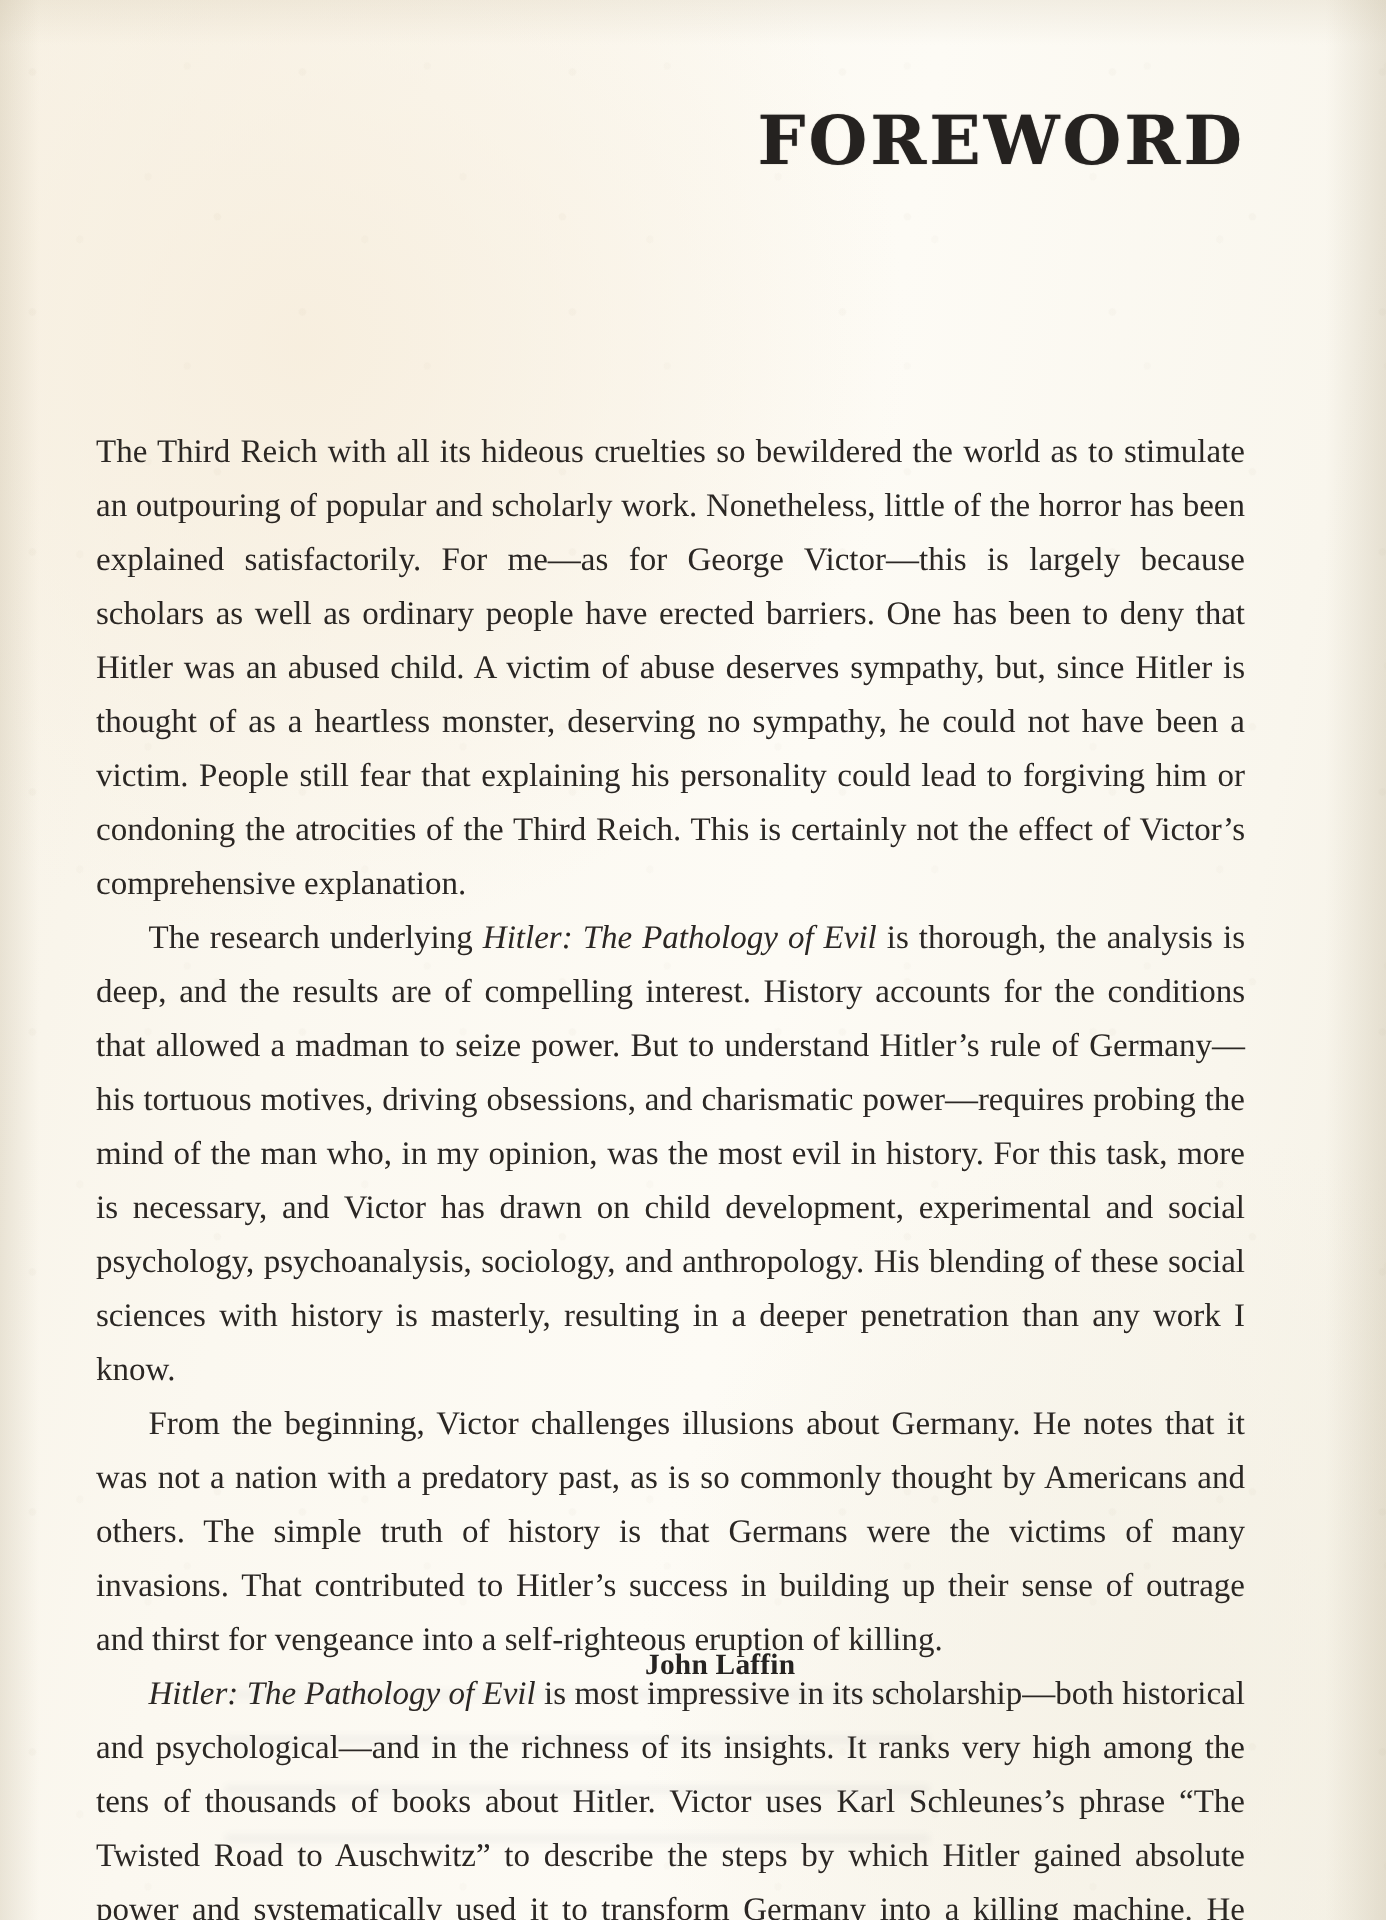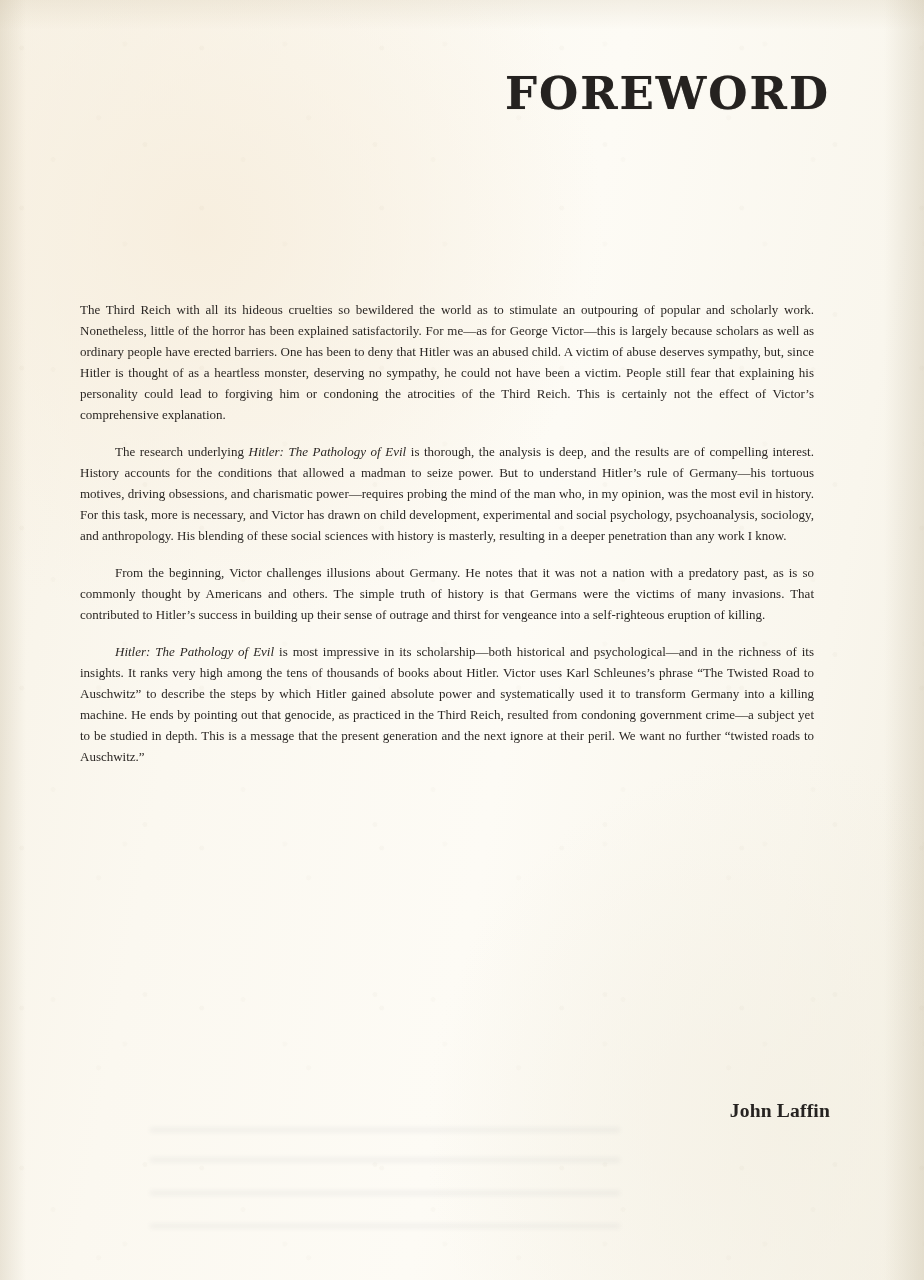--- a/index.html
+++ b/index.html
@@ -99,42 +99,42 @@
   }
 
   .body-copy {
     position: absolute;
     top: 283px;
     left: 0;
     width: 766px;
   }
 
   .body-copy p {
-    margin: 16px;
+    margin: 0;
     text-align: justify;
     text-justify: inter-word;
-    font-size: 13px;
-    line-height: 21px;
+    font-size: 22px;
+    line-height: 36px;
     color: #2b2724;
     hyphens: none;
   }
 
   .body-copy p + p {
     text-indent: 35px;
   }
 
   .body-copy p em {
   }
 
   .signature {
     position: absolute;
     right: 0;
     top: 1097px;
     width: 400px;
-    text-align: right;
+    text-align: left;
     line-height: 27px;
   }
 
   .signature .sig-name {
     font-weight: 700;
     font-size: 19.6px;
     color: #262321;
     letter-spacing: 0.15px;
   }
 

